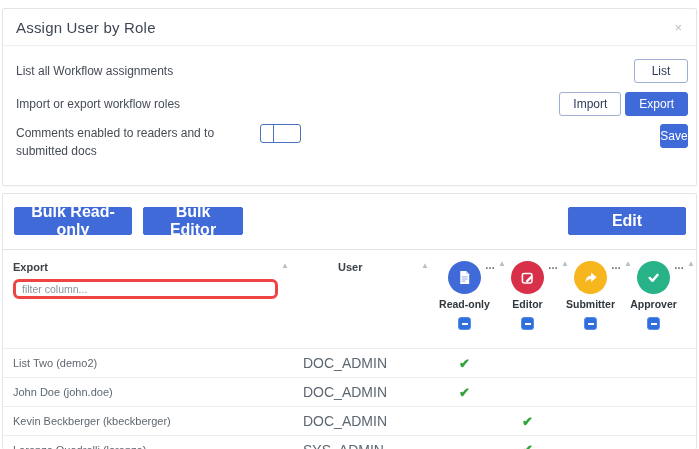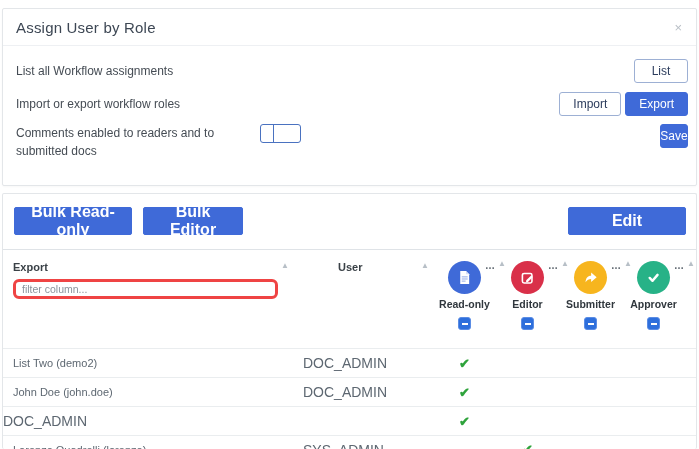--- a/index.html
+++ b/index.html
@@ -194,20 +194,21 @@
       </div>
       <div class="data-row">
         <span class="cell-name">John Doe (john.doe)</span>
         <span class="cell-role">DOC_ADMIN</span>
         <span class="cell-check">✔</span>
         <span class="cell-check"></span>
         <span class="cell-check"></span>
         <span class="cell-check"></span>
       </div>
       <div class="data-row">
+        <span class="cell-name">Kevin Beckberger (kbeckberger)</span>
         <span class="cell-role">DOC_ADMIN</span>
         <span class="cell-check"></span>
         <span class="cell-check">✔</span>
         <span class="cell-check"></span>
         <span class="cell-check"></span>
       </div>
       <div class="data-row">
         <span class="cell-name">Lorenzo Quadrelli (lorenzo)</span>
         <span class="cell-role">SYS_ADMIN</span>
         <span class="cell-check"></span>

